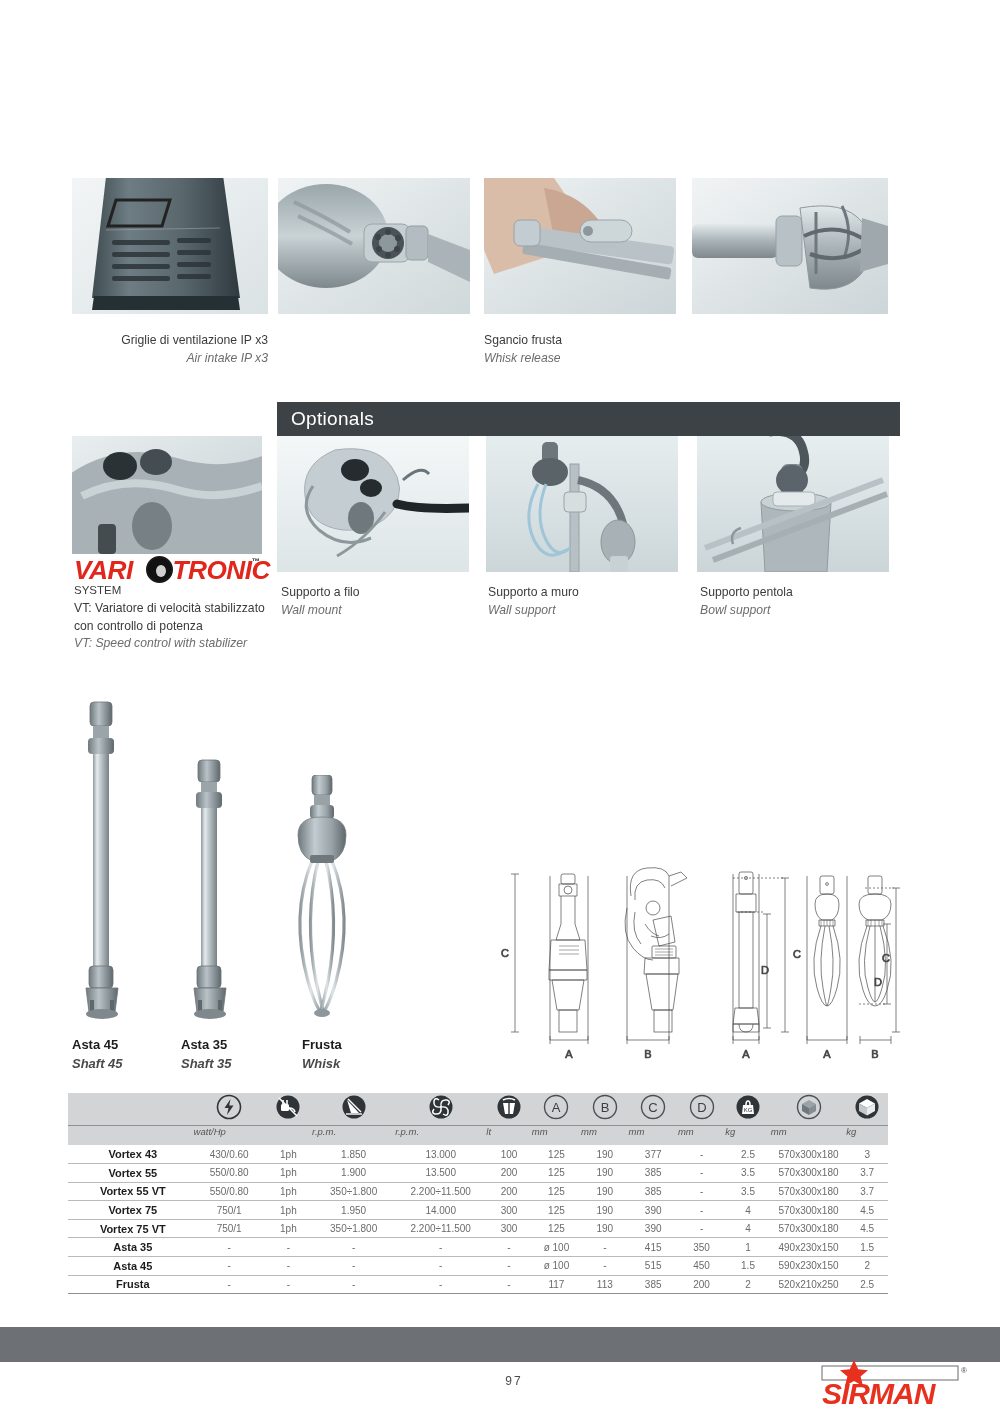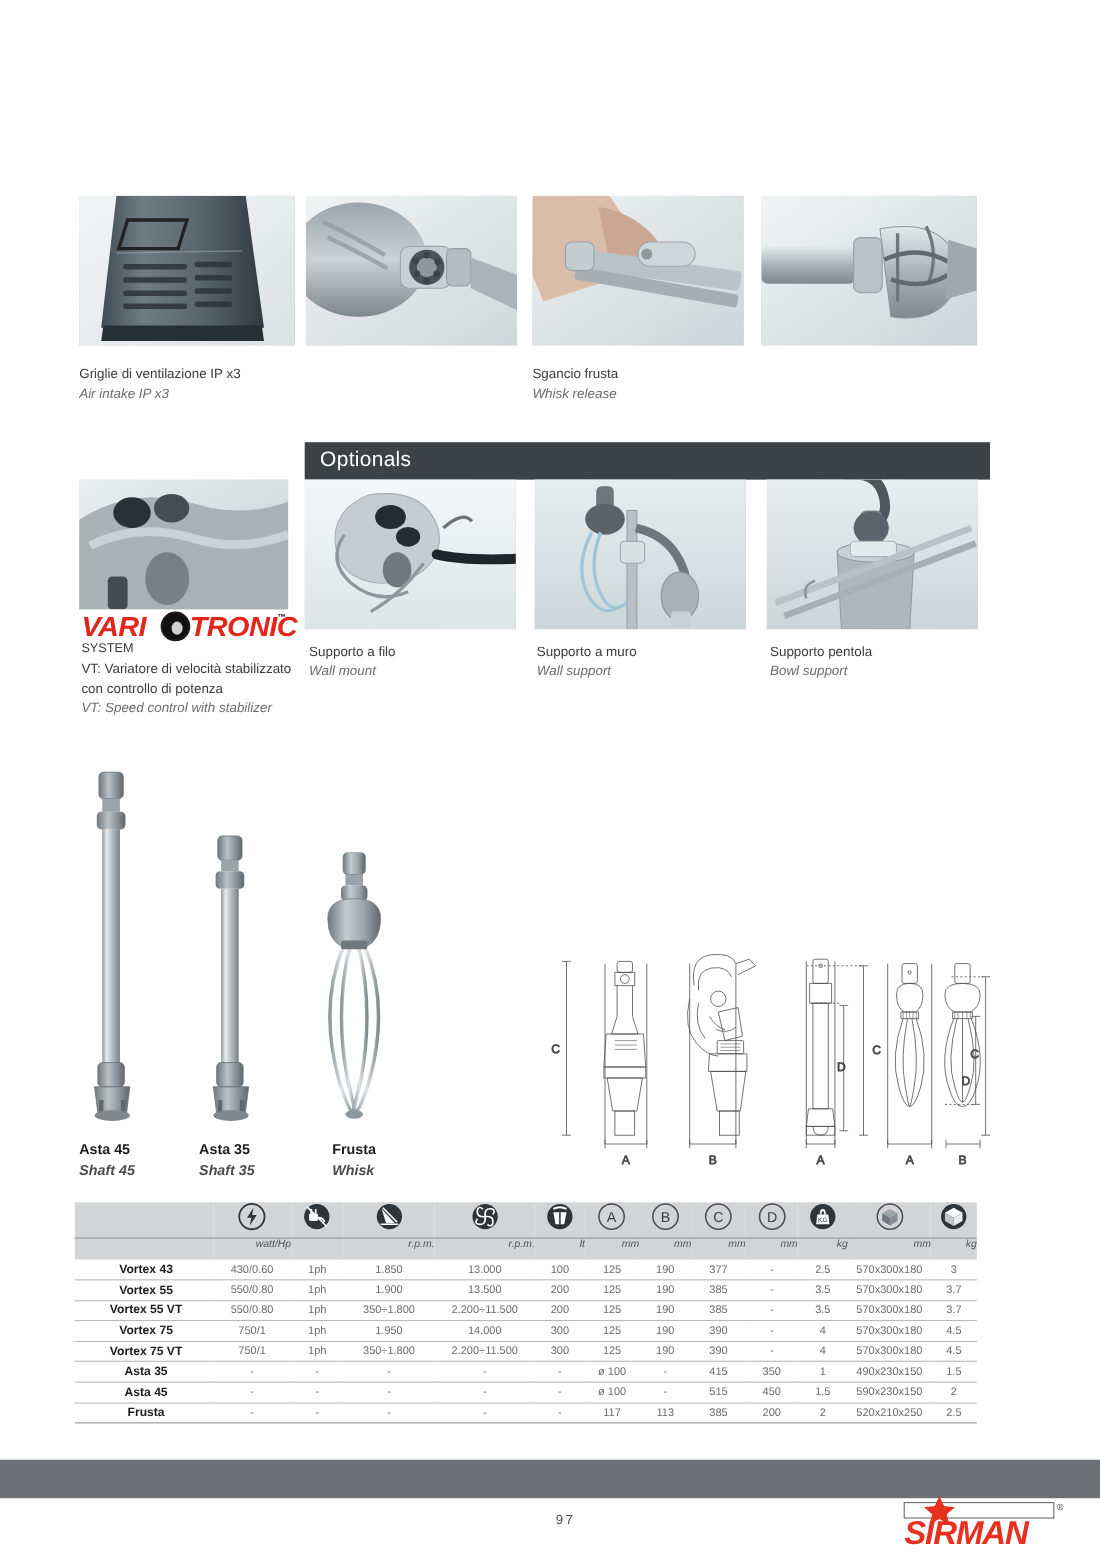--- a/index.html
+++ b/index.html
@@ -82,21 +82,21 @@
   
   .diagram { position: absolute; top: 862px; left: 455px; width: 445px; height: 205px; }
   .dim-letter { font-size: 11px; fill: #333; font-family: "Liberation Sans", sans-serif; }
 
   
   .tbl-wrap { position: absolute; top: 1093px; left: 68px; width: 820px; }
   table.spec { width: 100%; border-collapse: collapse; }
   table.spec th, table.spec td { padding: 0; }
   .hdr-icons td { background: #d3d4d6; height: 32px; text-align: center; vertical-align: middle; }
   .hdr-units td {
-    background: #d3d4d6; height: 20px; text-align: right; vertical-align: top;
+    background: #d3d4d6; height: 20px; text-align: left; vertical-align: top;
     font-size: 9.5px; font-style: italic; color: #555;
     border-top: 1.4px solid #8d9094;
   }
   .row td {
     height: 18.6px; font-size: 10px; color: #6b6b6b; text-align: center;
     border-bottom: 1px solid #b9babc; vertical-align: middle;
   }
   .row td.model {
     text-align: center; padding-left: 4px; font-size: 11px;
     font-weight: bold; color: #1c1c1c;
@@ -217,21 +217,21 @@
       <rect x="84" y="38" width="26" height="50" rx="6" fill="#b8c2c6" stroke="#98a2a6"></rect>
       <path d="M108 30 q44 -8 62 14 q16 22 2 48 q-16 24 -54 18 z" fill="url(#st4)" stroke="#8d989d"></path>
       <path d="M124 34 L124 96" stroke="#6e787d" stroke-width="3" fill="none"></path>
       <path d="M150 28 q12 24 2 52" stroke="#6e787d" stroke-width="3" fill="none"></path>
       <path d="M112 58 q30 -14 58 2" stroke="#5f696e" stroke-width="4" fill="none"></path>
       <path d="M118 76 q28 10 52 -4" stroke="#5f696e" stroke-width="4" fill="none"></path>
       <path d="M170 40 L196 48 L196 86 L168 94 Z" fill="#9fa9ad"></path>
     </svg>
   </div>
 
-  <div class="caption" style="top:332px;left:72px;width:196px;">
+  <div class="caption" style="top:332px;left:72px;width:196px;text-align:right;">
     <span>Griglie di ventilazione IP x3</span>
     <span class="en">Air intake IP x3</span>
   </div>
   <div class="caption" style="top:332px;left:484px;width:196px;">
     <span>Sgancio frusta</span>
     <span class="en">Whisk release</span>
   </div>
 
   <div class="optionals-bar">
     <span>Optionals</span>

